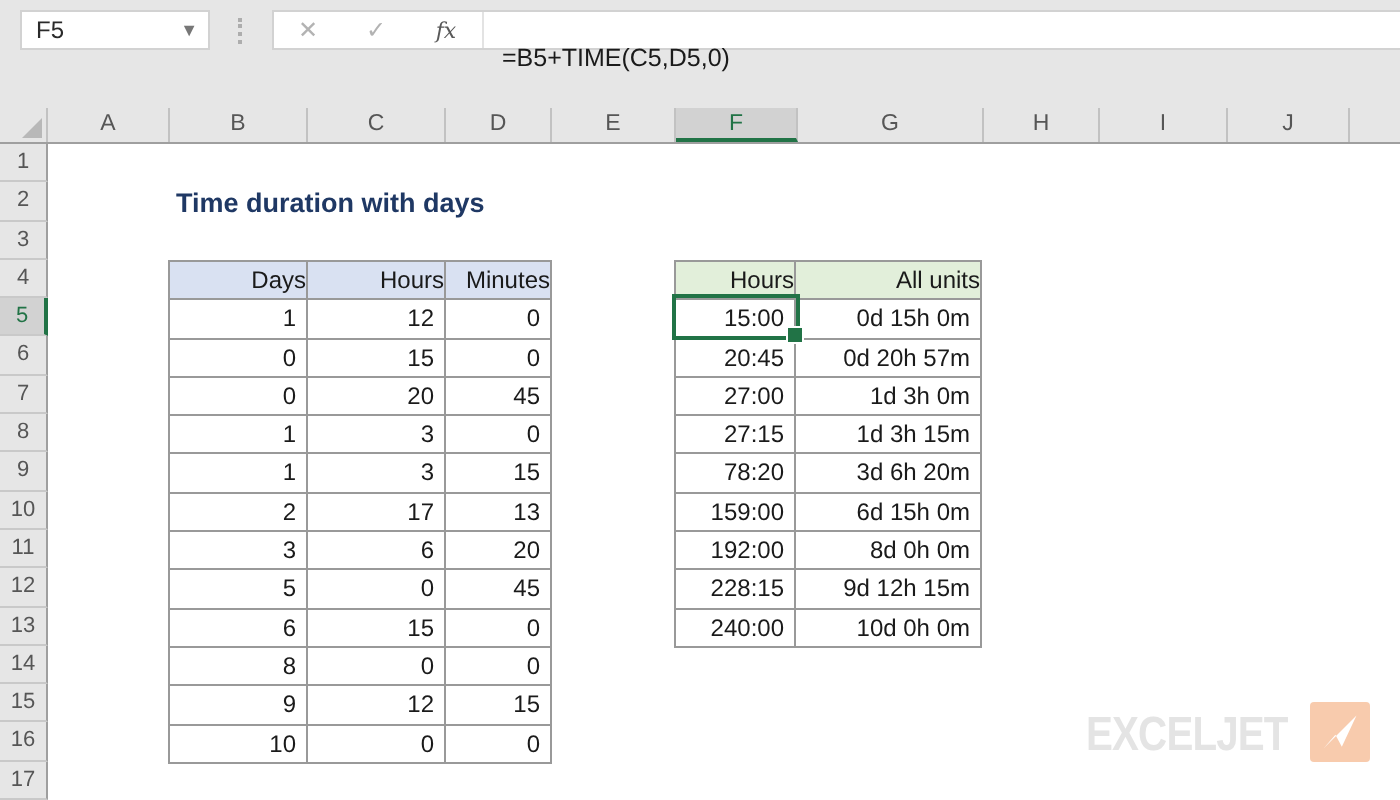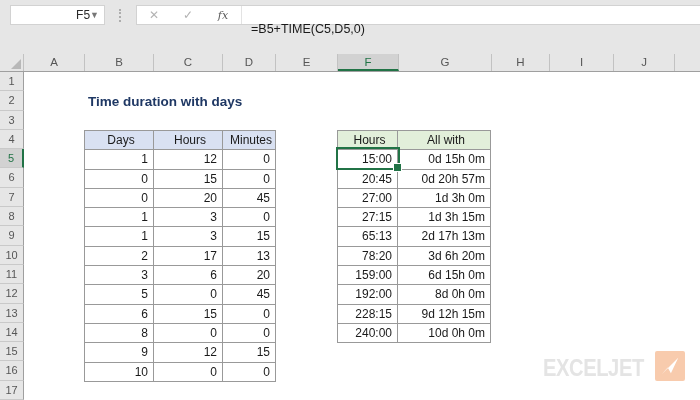--- a/index.html
+++ b/index.html
@@ -4,21 +4,21 @@
 <style>
   html,body{margin:0;padding:0;background:#fff;}
   body{width:700px;height:400px;overflow:hidden;position:relative;
        font-family:"Liberation Sans",sans-serif;-webkit-font-smoothing:antialiased;}
   .screen{position:absolute;inset:0;width:700px;height:400px;background:#fff;}
 
   
   .top-area{position:absolute;left:0;top:0;width:700px;height:54px;background:#E6E6E6;}
   .name-box{position:absolute;left:10px;top:5px;width:95px;height:20px;background:#fff;
             border:1px solid #d2d2d2;box-sizing:border-box;display:flex;align-items:center;
-            justify-content:flex-end;font-size:12px;color:#2a2a2a;padding:0 5px 0 7px;}
+            justify-content:space-between;font-size:12px;color:#2a2a2a;padding:0 5px 0 7px;}
   .nb-arrow{font-size:9px;color:#777;}
   .dots-divider{position:absolute;left:119px;top:9px;height:13px;width:0;
                 border-left:2px dotted #adadad;}
   .fx-strip{position:absolute;left:136px;top:5px;right:-1px;height:20px;background:#fff;
             border:1px solid #d2d2d2;box-sizing:border-box;display:flex;align-items:center;}
   .fb-btn{width:34px;text-align:center;color:#b3b3b3;font-size:12px;cursor:default;}
   .fb-btn.fx{font-style:italic;font-family:"DejaVu Serif",serif;color:#595959;font-size:11px;width:36px;}
   .fx-sep{width:0;height:18px;border-left:1px solid #e3e3e3;margin-right:9px;}
   .formula-text{font-size:12.5px;color:#1a1a1a;white-space:nowrap;margin-top:28px;}
 
@@ -46,21 +46,21 @@
                font-size:13.5px;font-weight:bold;color:#1F3864;white-space:nowrap;}
 
   .xl-table{position:absolute;border-top:1px solid #999;border-left:1px solid #999;}
   .input-table{left:60px;top:58px;}
   .result-table{left:313px;top:58px;}
   .xr{display:grid;height:19.3px;}
   .input-table .xr{grid-template-columns:69px 69px 53px;}
   .result-table .xr{grid-template-columns:60px 93px;}
   .td{box-sizing:border-box;border-right:1px solid #999;border-bottom:1px solid #999;
       font-size:12px;color:#1a1a1a;line-height:18px;overflow:hidden;white-space:nowrap;}
-  .td.h{text-align:center;padding-left:4px;}
+  .td.h{text-align:right;padding-left:4px;}
   .td.n{text-align:right;padding-right:5px;}
   .input-table .td.h{background:#D9E1F2;}
   .result-table .td.h{background:#E2EFDA;}
 
   
   .sel-box{position:absolute;left:312px;top:75px;width:64px;height:23px;
            border:2px solid #217346;box-sizing:border-box;pointer-events:none;}
   .fill-handle{position:absolute;right:-4px;bottom:-4px;width:7px;height:7px;
                background:#217346;border:1.5px solid #fff;box-sizing:content-box;pointer-events:auto;}
 
@@ -232,21 +232,21 @@
             <div class="td n">0</div>
           </div>
         </div>
     </div>
 
     <div class="xl-table result-table">
       <div class="xr">
 
           <div class="td h">Hours</div>
 
-          <div class="td h">All with</div>
+          <div class="td h">All units</div>
         </div>
       <div>
 
 
           <div class="xr">
             <div class="td n">15:00</div>
             <div class="td n">0d 15h 0m</div>
           </div>
 
           <div class="xr">
@@ -257,24 +257,20 @@
           <div class="xr">
             <div class="td n">27:00</div>
             <div class="td n">1d 3h 0m</div>
           </div>
 
           <div class="xr">
             <div class="td n">27:15</div>
             <div class="td n">1d 3h 15m</div>
           </div>
 
-          <div class="xr">
-            <div class="td n">65:13</div>
-            <div class="td n">2d 17h 13m</div>
-          </div>
 
           <div class="xr">
             <div class="td n">78:20</div>
             <div class="td n">3d 6h 20m</div>
           </div>
 
 
           <div class="xr">
             <div class="td n">159:00</div>
             <div class="td n">6d 15h 0m</div>

